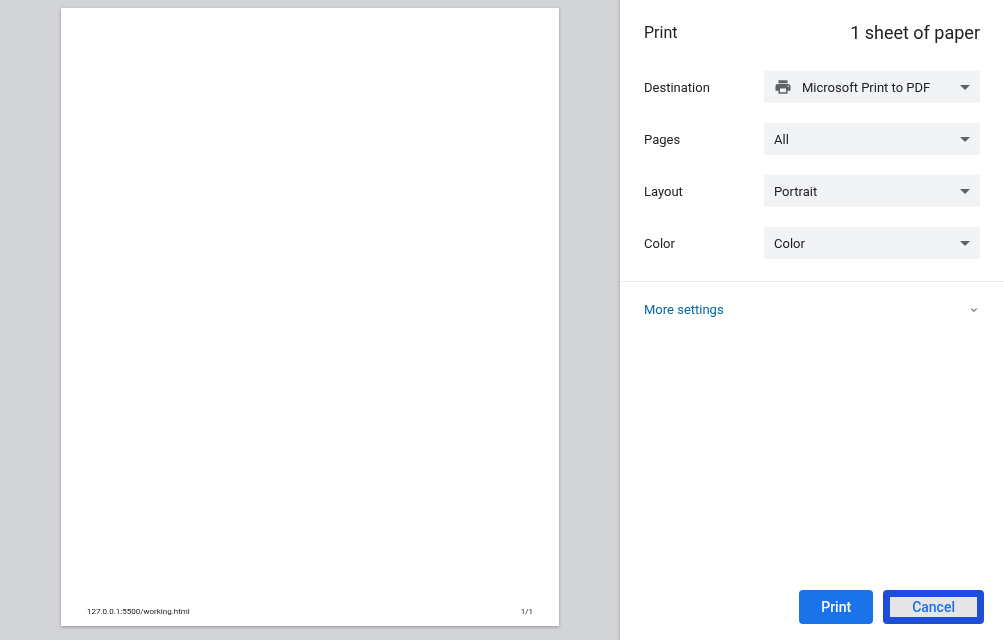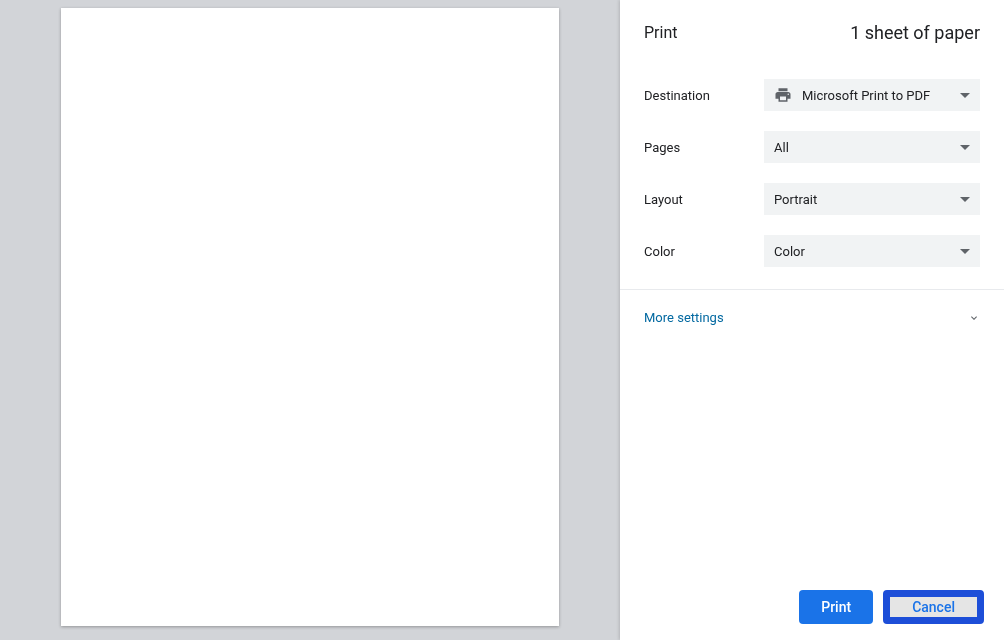--- a/index.html
+++ b/index.html
@@ -53,21 +53,20 @@
       justify-content: space-between;
       font-size: 8px;
       color: #222;
     }
     .settings-pane {
       width: 384px;
       background: #fff;
       display: flex;
       flex-direction: column;
       box-shadow: -1px 0 3px rgba(0,0,0,0.15);
-      gap: 8px;
     }
     .settings-header {
       display: flex;
       justify-content: space-between;
       align-items: center;
       padding: 22px 24px 18px 24px;
     }
     .settings-header h1 {
       font-size: 16px;
       font-weight: 400;
@@ -172,20 +171,24 @@
       background: #e5e5e5;
       color: #1a73e8;
       border: 7px solid #1d4ed8;
     }
   </style>
 </head>
 <body>
 
 <div class="preview-pane">
   <div class="page">
+    <div class="page-footer">
+      <span>127.0.0.1:5500/working.html</span>
+      <span>1/1</span>
+    </div>
   </div>
 </div>
 
 <div class="settings-pane">
   <div class="settings-header">
     <h1>Print</h1>
     <div class="sheet-count">1 sheet of paper</div>
   </div>
 
   <div class="settings-body">

